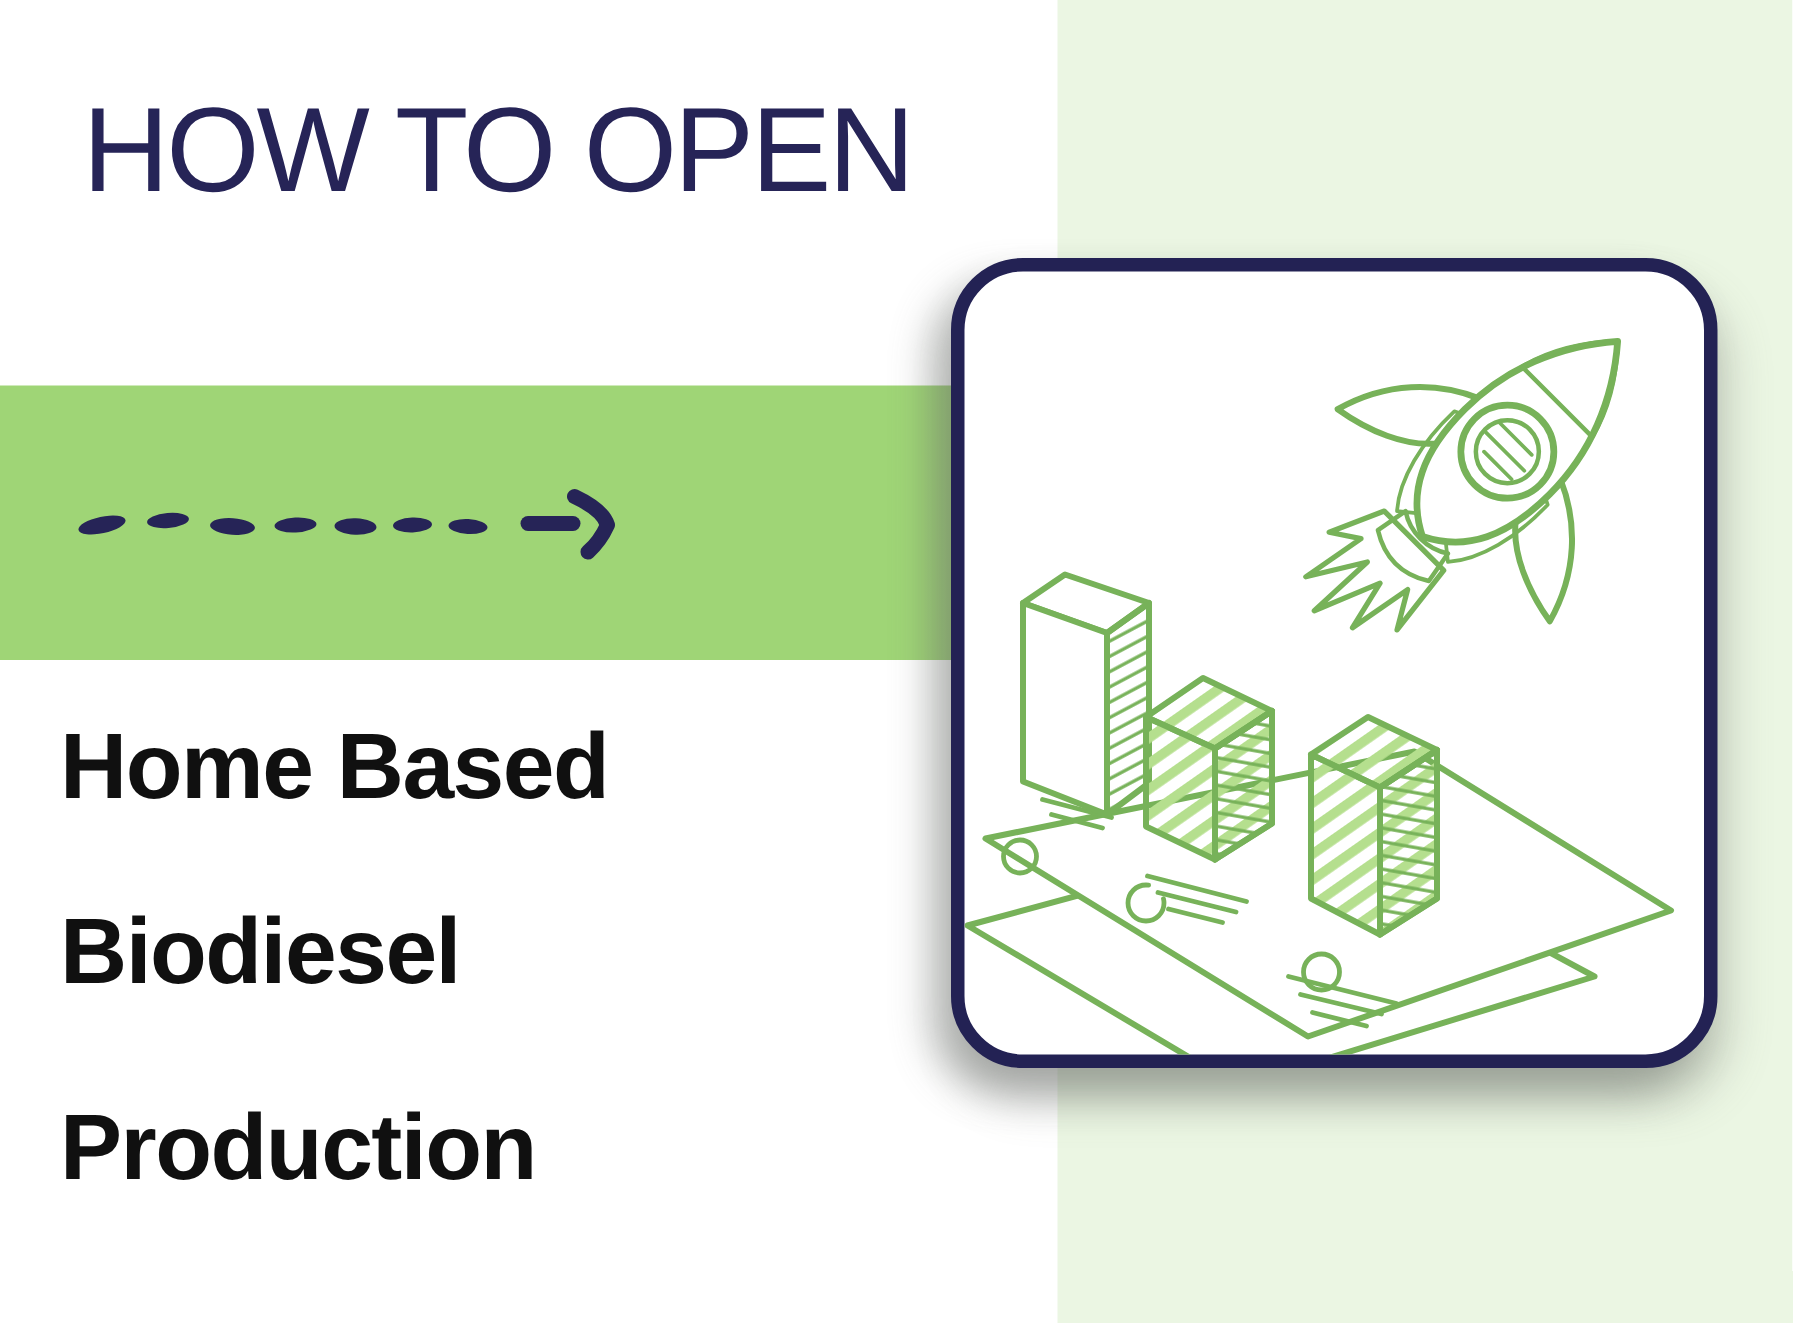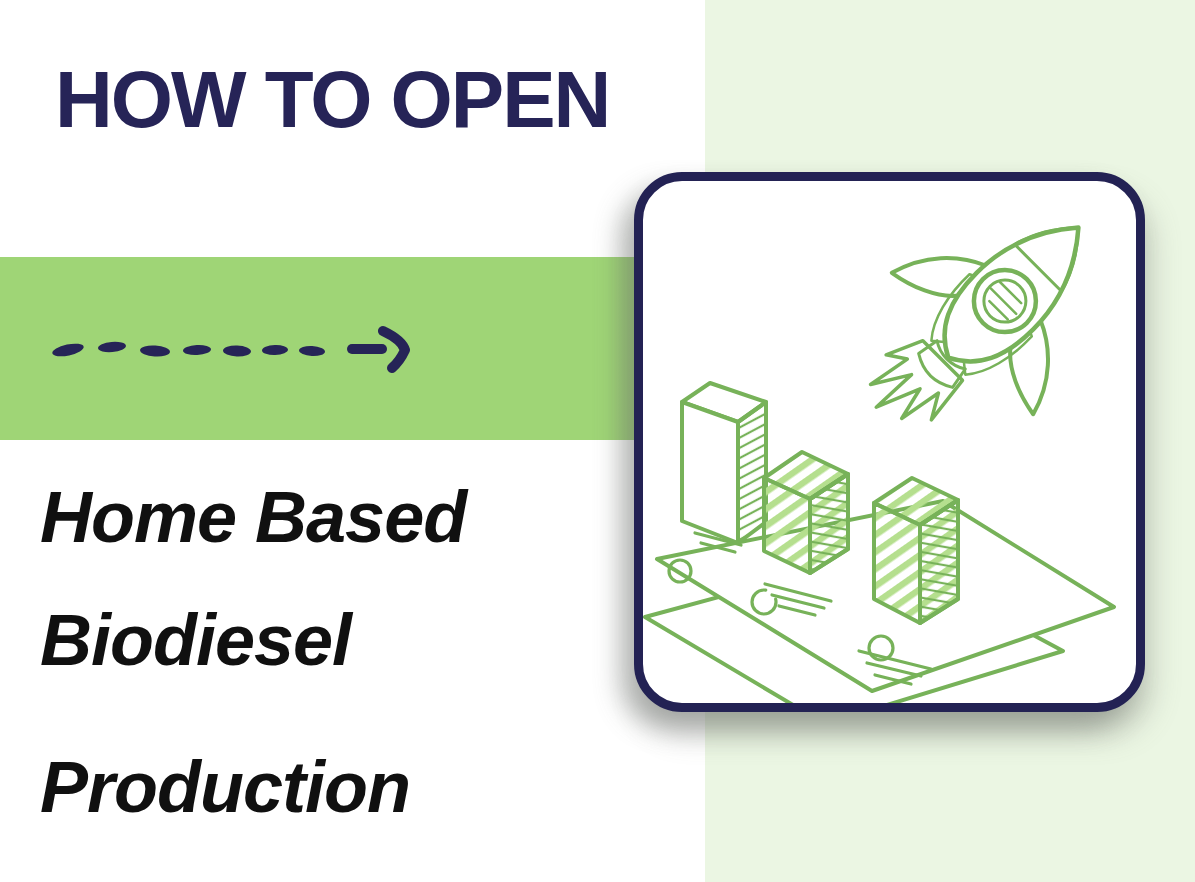--- a/index.html
+++ b/index.html
@@ -8,26 +8,26 @@
   }
   *{margin:0;padding:0;box-sizing:border-box;}
   html,body{width:1195px;height:882px;overflow:hidden;}
   body{position:relative;background:var(--white);font-family:"Liberation Sans", sans-serif;}
 
   .side-panel{position:absolute;left:705px;top:0;width:490px;height:882px;background:var(--panel-green);}
   .green-band{position:absolute;left:0;top:257px;width:705px;height:183px;background:var(--band-green);}
   .band-fade{position:absolute;right:0;top:0;width:90px;height:100%;
     background:linear-gradient(to right, rgba(160,160,160,0) 0%, rgba(150,150,150,.28) 100%);}
 
-  .kicker{position:absolute;left:55px;top:60px;font-size:80px;font-weight:700;
+  .kicker{position:absolute;left:55px;top:60px;font-size:80px;font-weight:400;
     letter-spacing:-2px;color:var(--navy);line-height:1;}
 
-  .title-line{position:absolute;left:40px;font-size:72px;font-weight:700;
-    letter-spacing:-1px;color:var(--ink);line-height:1;font-style:italic;}
-  .title-1{top:481px;} .title-2{top:604px;} .title-3{top:751px;text-align:center;}
+  .title-line{position:absolute;left:40px;font-size:62px;font-weight:700;
+    letter-spacing:-1px;color:var(--ink);line-height:1;}
+  .title-1{top:481px;} .title-2{top:604px;} .title-3{top:735px;text-align:center;}
 
   .arrow-wrap{position:absolute;left:52px;top:323px;width:360px;height:52px;}
 
   .illustration-card{position:absolute;left:634px;top:172px;width:511px;height:540px;
     background:var(--white);border:9px solid var(--card-border);border-radius:48px;
     box-shadow:-14px 16px 26px rgba(105,108,104,.45), 6px 22px 30px rgba(105,108,104,.30);}
   .illustration-card svg{position:absolute;left:0;top:0;width:100%;height:100%;}
 
   .doodle{stroke:var(--doodle-green);stroke-linejoin:round;stroke-linecap:round;fill:none;}
   .d-fill{fill:#ffffff;}

